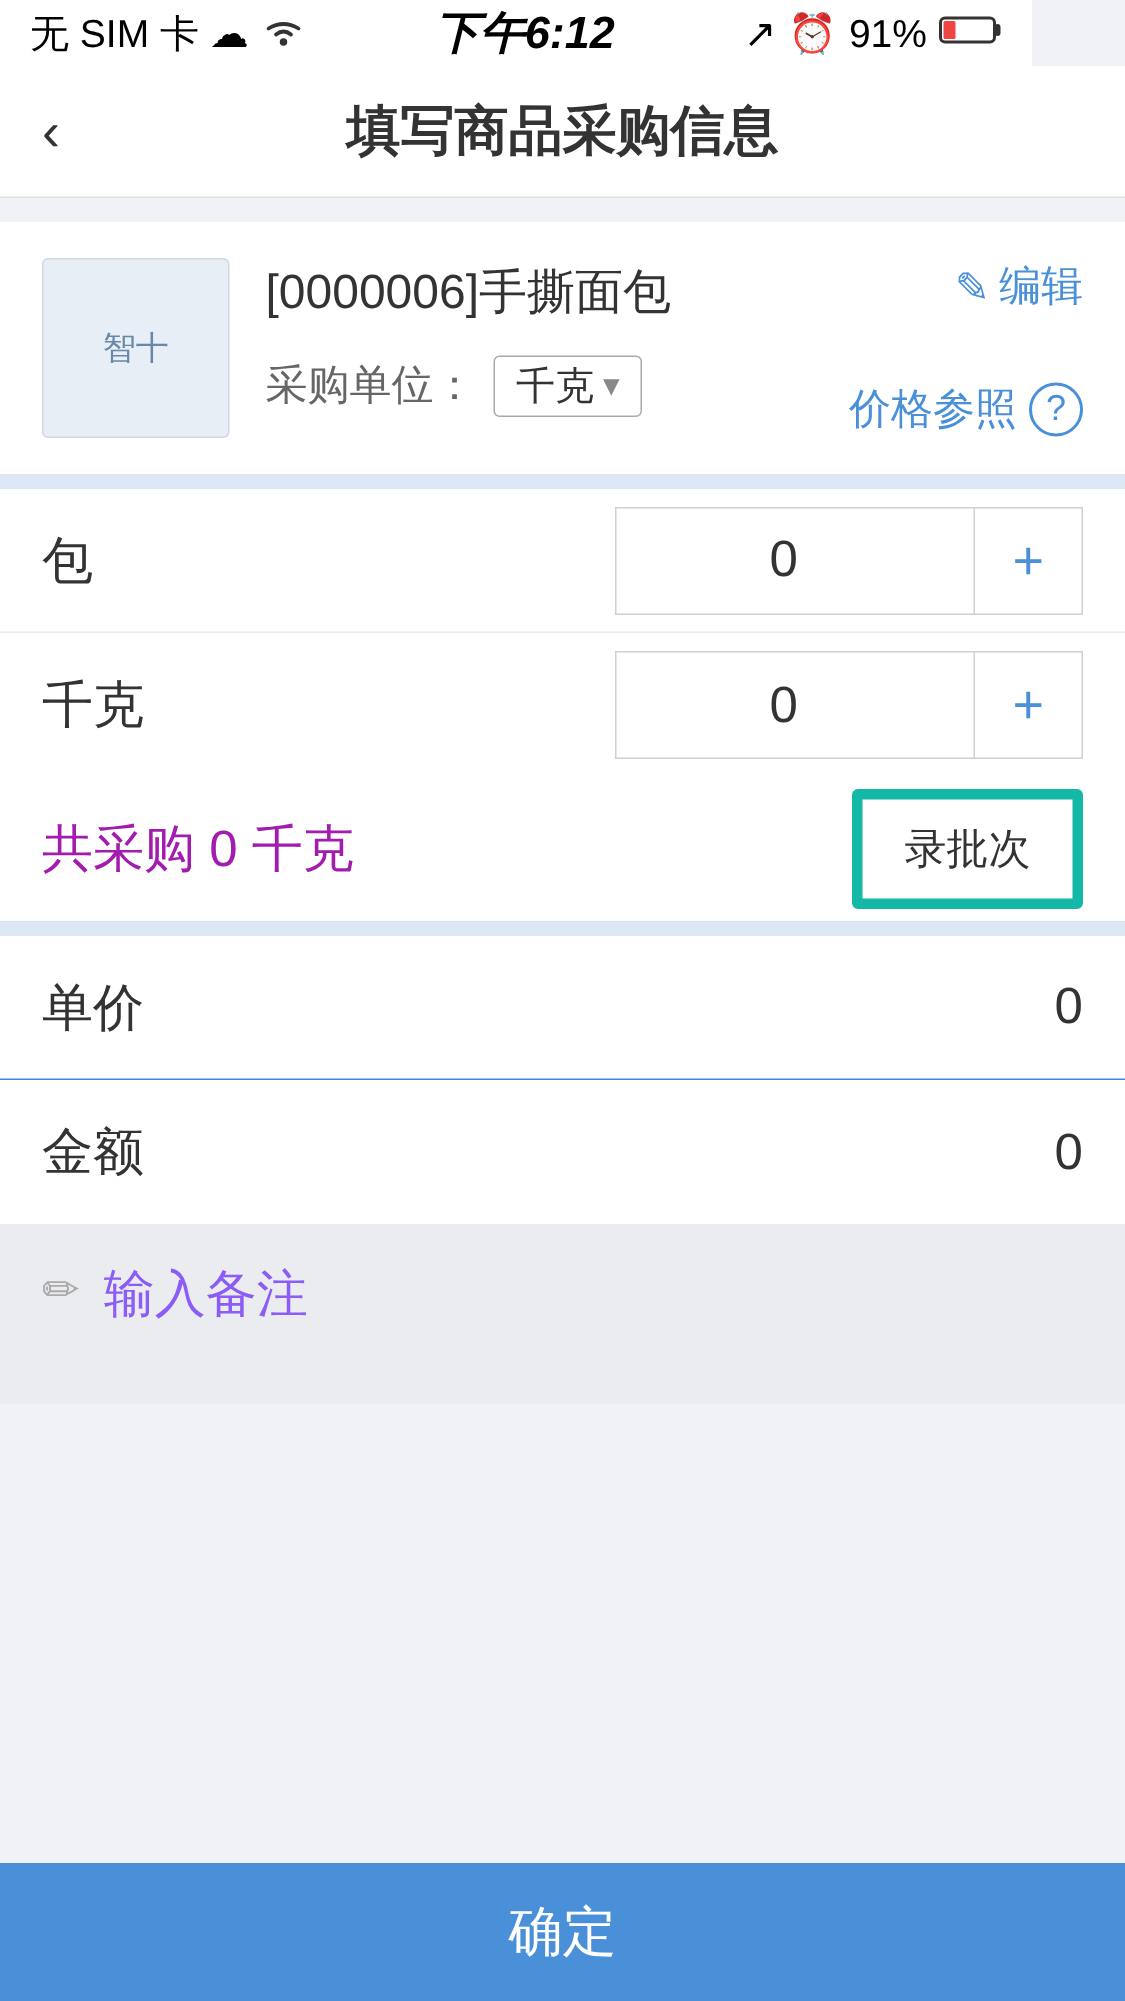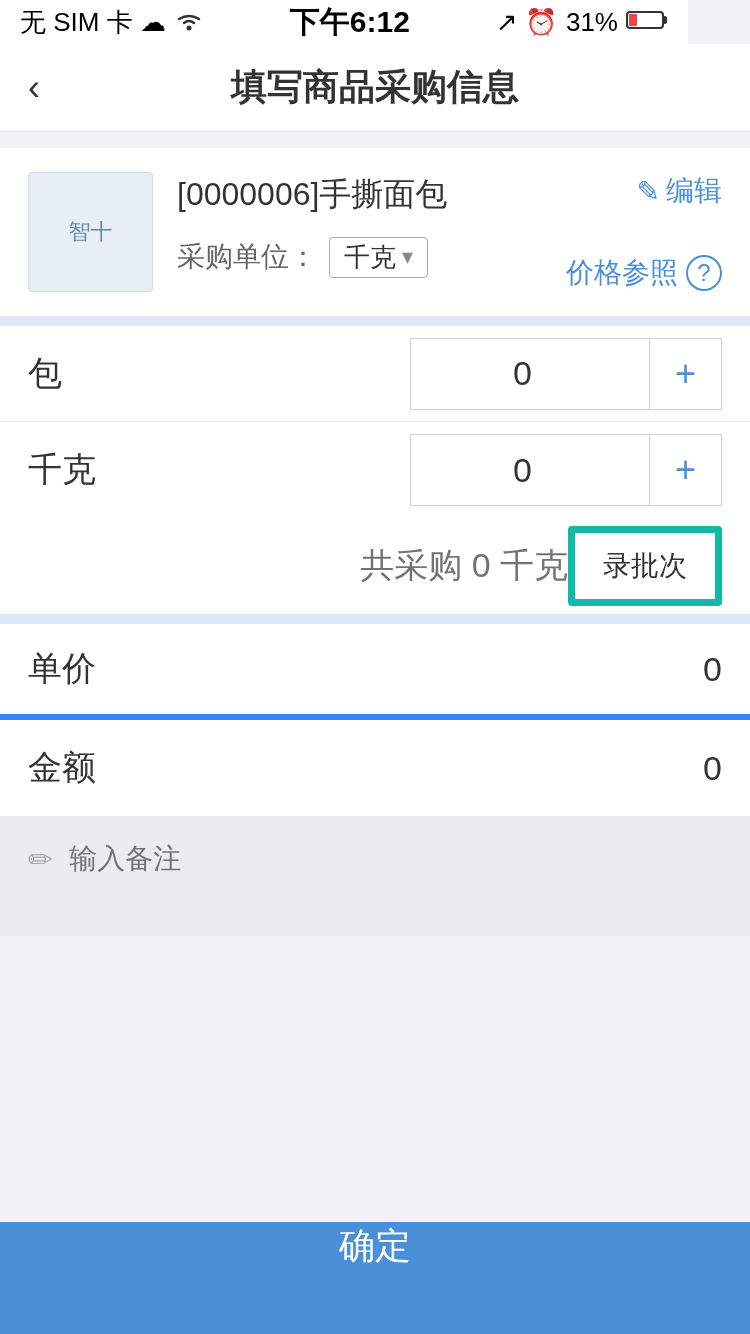--- a/index.html
+++ b/index.html
@@ -26,20 +26,21 @@
     }
     .status-left {
       display: flex;
       align-items: center;
       gap: 8px;
       font-size: 26px;
     }
     .status-center {
       font-size: 30px;
       font-weight: 600;
+      font-style: italic;
     }
     .status-right {
       display: flex;
       align-items: center;
       gap: 8px;
       font-size: 26px;
     }
 
     
     .nav-bar {
@@ -228,23 +229,22 @@
       background: #fff;
       padding: 0 28px;
     }
     .summary-row {
       display: flex;
       align-items: center;
       height: 96px;
     }
     .summary-text {
       font-size: 34px;
-      color: #737373;
+      color: #a21caf;
       flex: 1;
-      text-align: right;
     }
     .batch-btn {
       border: 7px solid #14b8a6;
       border-radius: 4px;
       padding: 14px 28px;
       font-size: 28px;
       color: #333;
       background: #fff;
       cursor: pointer;
     }
@@ -252,21 +252,21 @@
     
     .price-section {
       background: #fff;
       margin-top: 0;
     }
     .price-row {
       display: flex;
       align-items: center;
       padding: 0 28px;
       height: 96px;
-      border-bottom: 6px solid #3b82f6;
+      border-bottom: 1px solid #3b82f6;
     }
     .price-row:last-child {
       border-bottom: none;
     }
     .price-label {
       font-size: 34px;
       color: #333;
       flex: 1;
     }
     .price-value {
@@ -282,37 +282,38 @@
       display: flex;
       align-items: flex-start;
       gap: 16px;
     }
     .note-icon {
       font-size: 30px;
       color: #aaa;
       margin-top: 2px;
     }
     .note-placeholder {
-      font-size: 28px;
-      color: #737373;
+      font-size: 34px;
+      color: #8b5cf6;
     }
 
     
     .spacer {
       flex: 1;
       background: #f0f2f5;
       min-height: 200px;
     }
 
     
     .confirm-bar {
       width: 750px;
-      height: 112px;
+      height: 92px;
       background: #4a90d9;
       display: flex;
+      align-items: center;
       justify-content: center;
       position: fixed;
       bottom: 0;
       left: 0;
       cursor: pointer;
     }
     .confirm-label {
       font-size: 36px;
       color: #fff;
       font-weight: 500;
@@ -334,21 +335,21 @@
         <path d="M10 14 Q15 10 20 14" stroke="#333" stroke-width="2.5" fill="none" stroke-linecap="round"></path>
         <path d="M5 10 Q15 4 25 10" stroke="#333" stroke-width="2.5" fill="none" stroke-linecap="round"></path>
         <circle cx="15" cy="19" r="2.5" fill="#333"></circle>
       </svg>
     </span>
   </div>
   <div class="status-center">下午6:12</div>
   <div class="status-right">
     <span>↗</span>
     <span>⏰</span>
-    <span>31%</span>
+    <span>91%</span>
     <span>
       <svg width="42" height="22" viewBox="0 0 42 22">
         <rect x="1" y="3" width="36" height="16" rx="3" ry="3" fill="none" stroke="#333" stroke-width="2"></rect>
         <rect x="37" y="7" width="4" height="8" rx="2" fill="#333"></rect>
         <rect x="3" y="5" width="8" height="12" rx="1" fill="#e44"></rect>
       </svg>
     </span>
   </div>
 </div>
 

